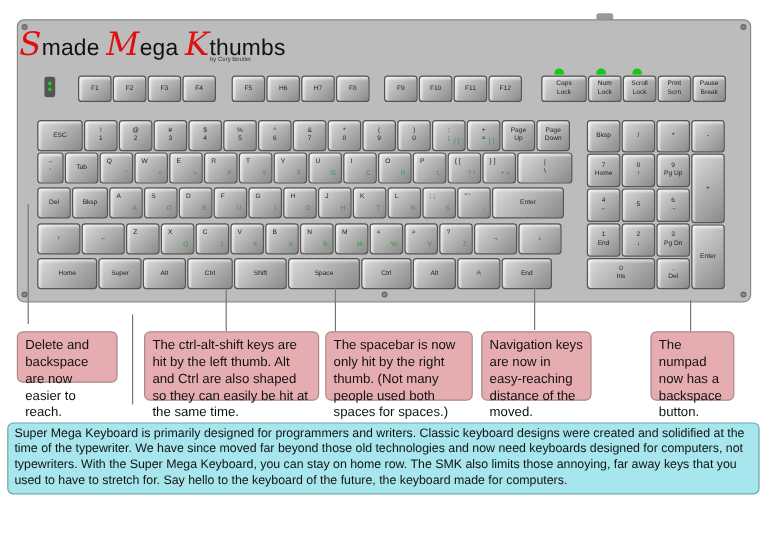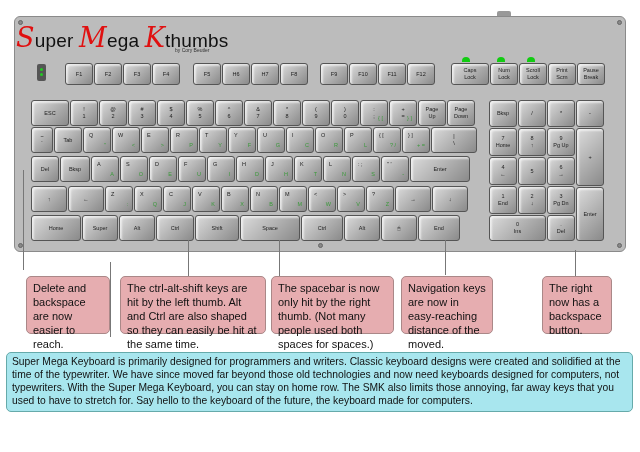--- a/index.html
+++ b/index.html
@@ -25,21 +25,21 @@
 
 <div class="knob"></div>
 <div class="board">
   <div class="screw" style="left:3px;top:3px"></div>
   <div class="screw" style="right:3px;top:3px"></div>
   <div class="screw" style="left:3px;bottom:3px"></div>
   <div class="screw" style="right:3px;bottom:3px"></div>
   <div class="screw" style="left:303px;bottom:3px"></div>
 </div>
 
-<div class="title"><span class="cap">S</span><span>uper </span><span class="cap">M</span><span>ega </span><span class="cap">K</span><span>thumbs</span></div>
+<div class="title"><span class="cap">S</span><span>made </span><span class="cap">M</span><span>ega </span><span class="cap">K</span><span>thumbs</span></div>
 <div class="byline">by Cory Beutler</div>
 <div class="usb">
     <i style="top:4px"></i>
     <i style="top:9px"></i>
   </div>
 
 <div id="keys">
     <div class="key" style="left: 65px; top: 63px; width: 28px; height: 22px;">
       <span>F1</span>
     </div>
@@ -418,19 +418,19 @@
 <div class="led" style="left:497px;top:57px"></div>
 <div class="led" style="left:527px;top:57px"></div>
 
 <div class="line" style="left:23px;top:170px;width:1px;height:100px"></div>
 <div class="line" style="left:110px;top:262px;width:1px;height:75px"></div>
 <div class="line" style="left:188px;top:240px;width:1px;height:36px"></div>
 <div class="line" style="left:279px;top:240px;width:1px;height:36px"></div>
 <div class="line" style="left:445px;top:240px;width:1px;height:35px"></div>
 <div class="line" style="left:575px;top:250px;width:1px;height:26px"></div>
 
-<div class="callout" style="left:26px;top:276px;width:84px;height:58px">Delete and backspace are now easier to reach.</div>
+<div class="callout" style="left:14px;top:276px;width:84px;height:43px">Delete and backspace are now easier to reach.</div>
 <div class="callout" style="left:120px;top:276px;width:146px;height:58px">The ctrl-alt-shift keys are hit by the left thumb. Alt and Ctrl are also shaped so they can easily be hit at the same time.</div>
 <div class="callout" style="left:271px;top:276px;width:123px;height:58px">The spacebar is now only hit by the right thumb. (Not many people used both spaces for spaces.)</div>
 <div class="callout" style="left:401px;top:276px;width:92px;height:58px">Navigation keys are now in easy-reaching distance of the moved.</div>
-<div class="callout" style="left:542px;top:276px;width:70px;height:58px">The right now has a backspace button.</div>
+<div class="callout" style="left:542px;top:276px;width:70px;height:58px">The numpad now has a backspace button.</div>
 
 <div class="info">Super Mega Keyboard is primarily designed for programmers and writers. Classic keyboard designs were created and solidified at the time of the typewriter. We have since moved far beyond those old technologies and now need keyboards designed for computers, not typewriters. With the Super Mega Keyboard, you can stay on home row. The SMK also limits those annoying, far away keys that you used to have to stretch for. Say hello to the keyboard of the future, the keyboard made for computers.</div>
 
 </body></html>

